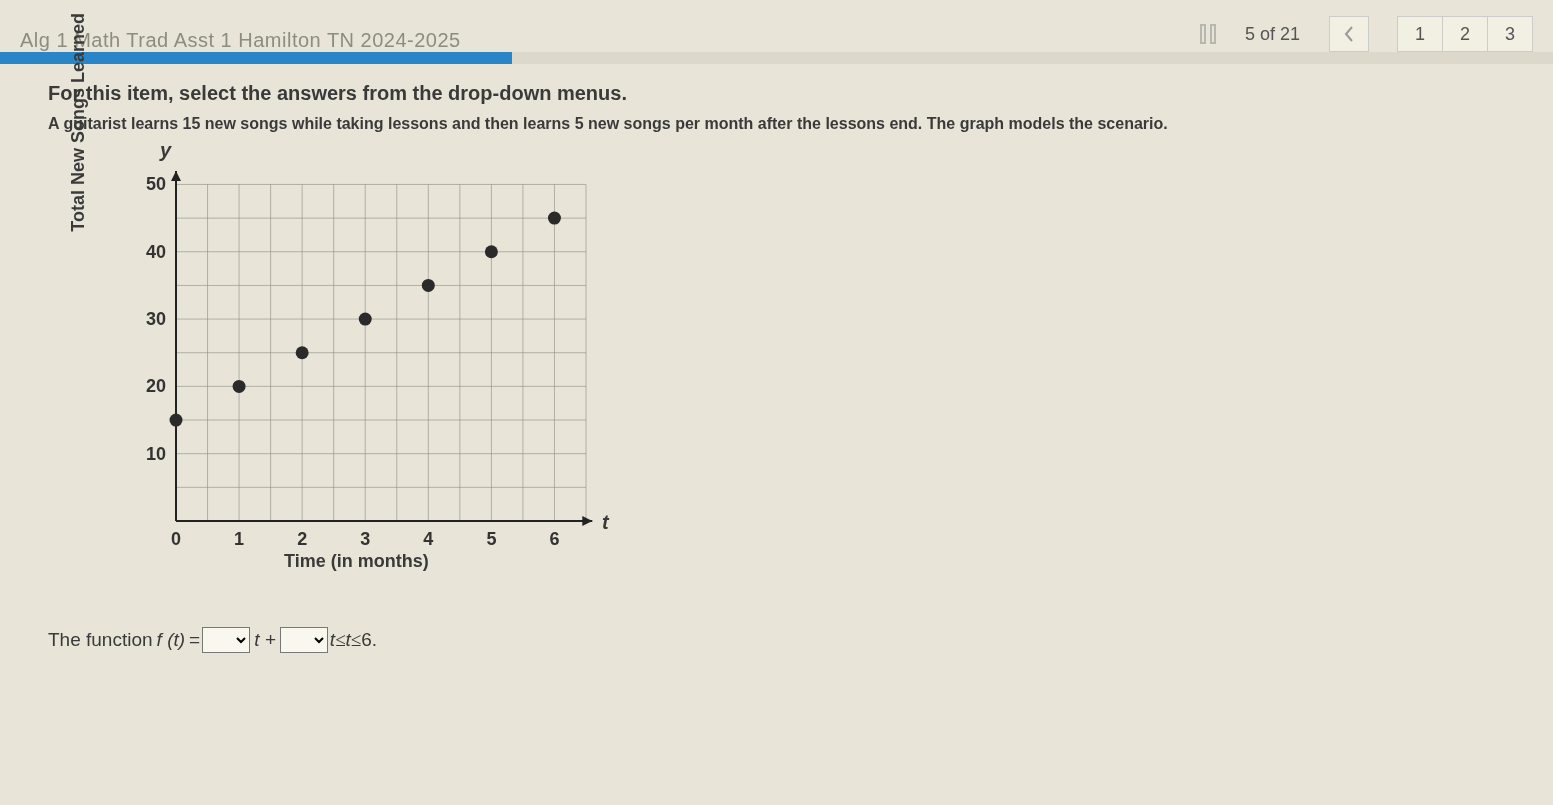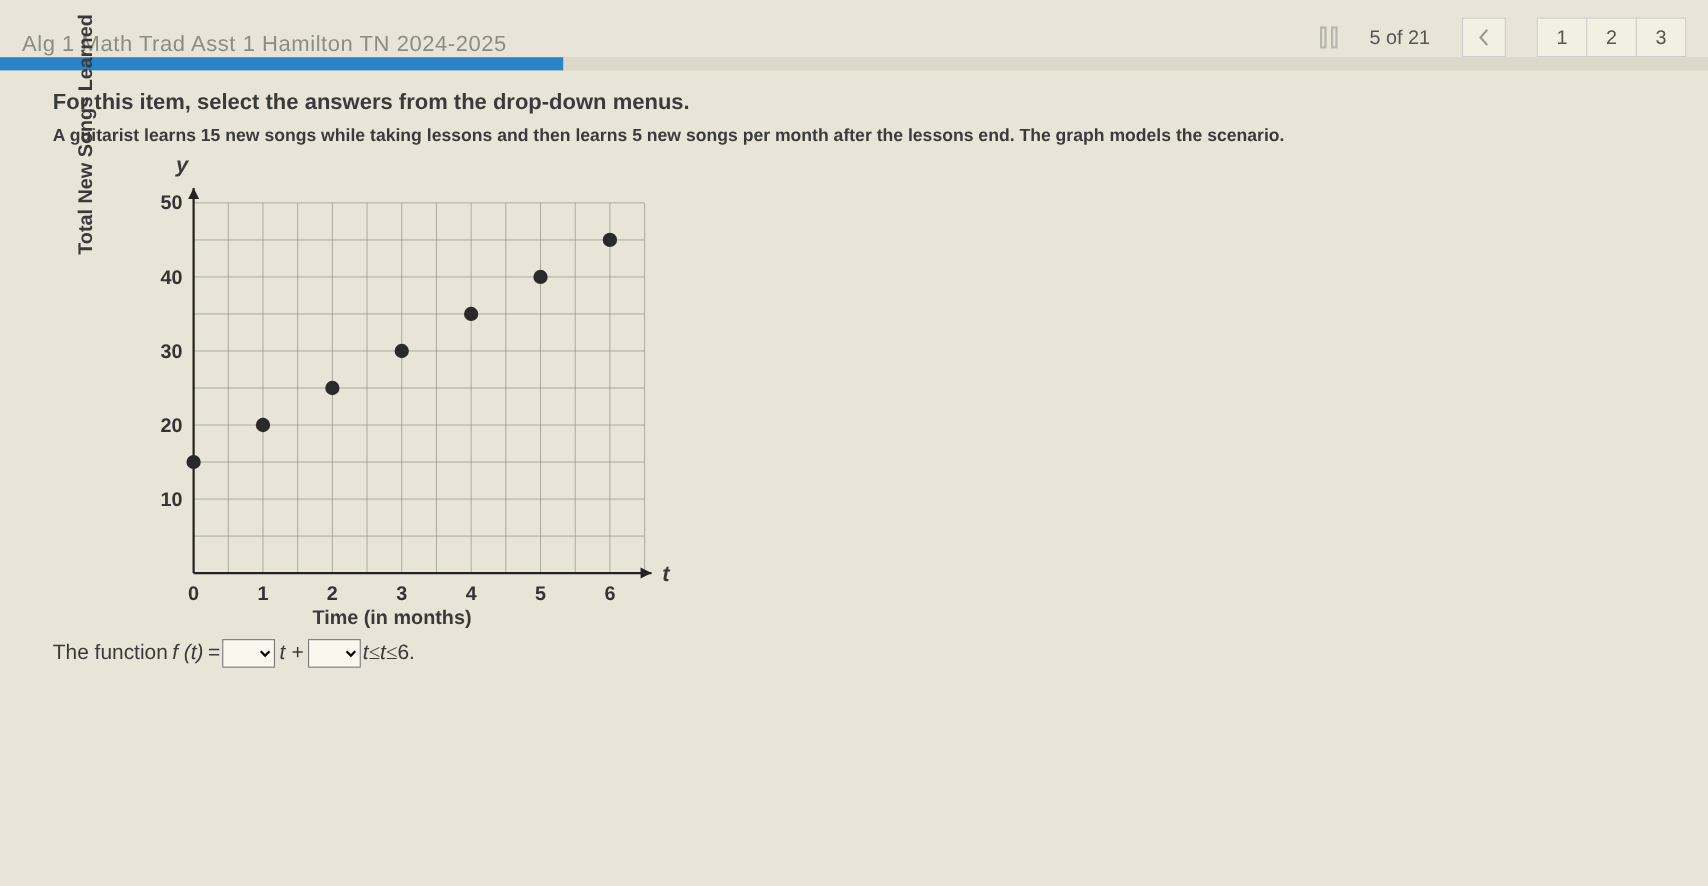--- a/index.html
+++ b/index.html
@@ -142,20 +142,21 @@
   }
   .x-axis-title {
     position: absolute;
     left: 208px;
     top: 410px;
     font-size: 18px;
     font-weight: bold;
     color: #3a3a3a;
   }
   .answer-row {
+    margin-top: 46px;
     font-size: 19px;
     color: #3a3a3a;
     display: flex;
     align-items: center;
     flex-wrap: wrap;
   }
   .answer-row .func {
     font-style: italic;
   }
   select.dd {

